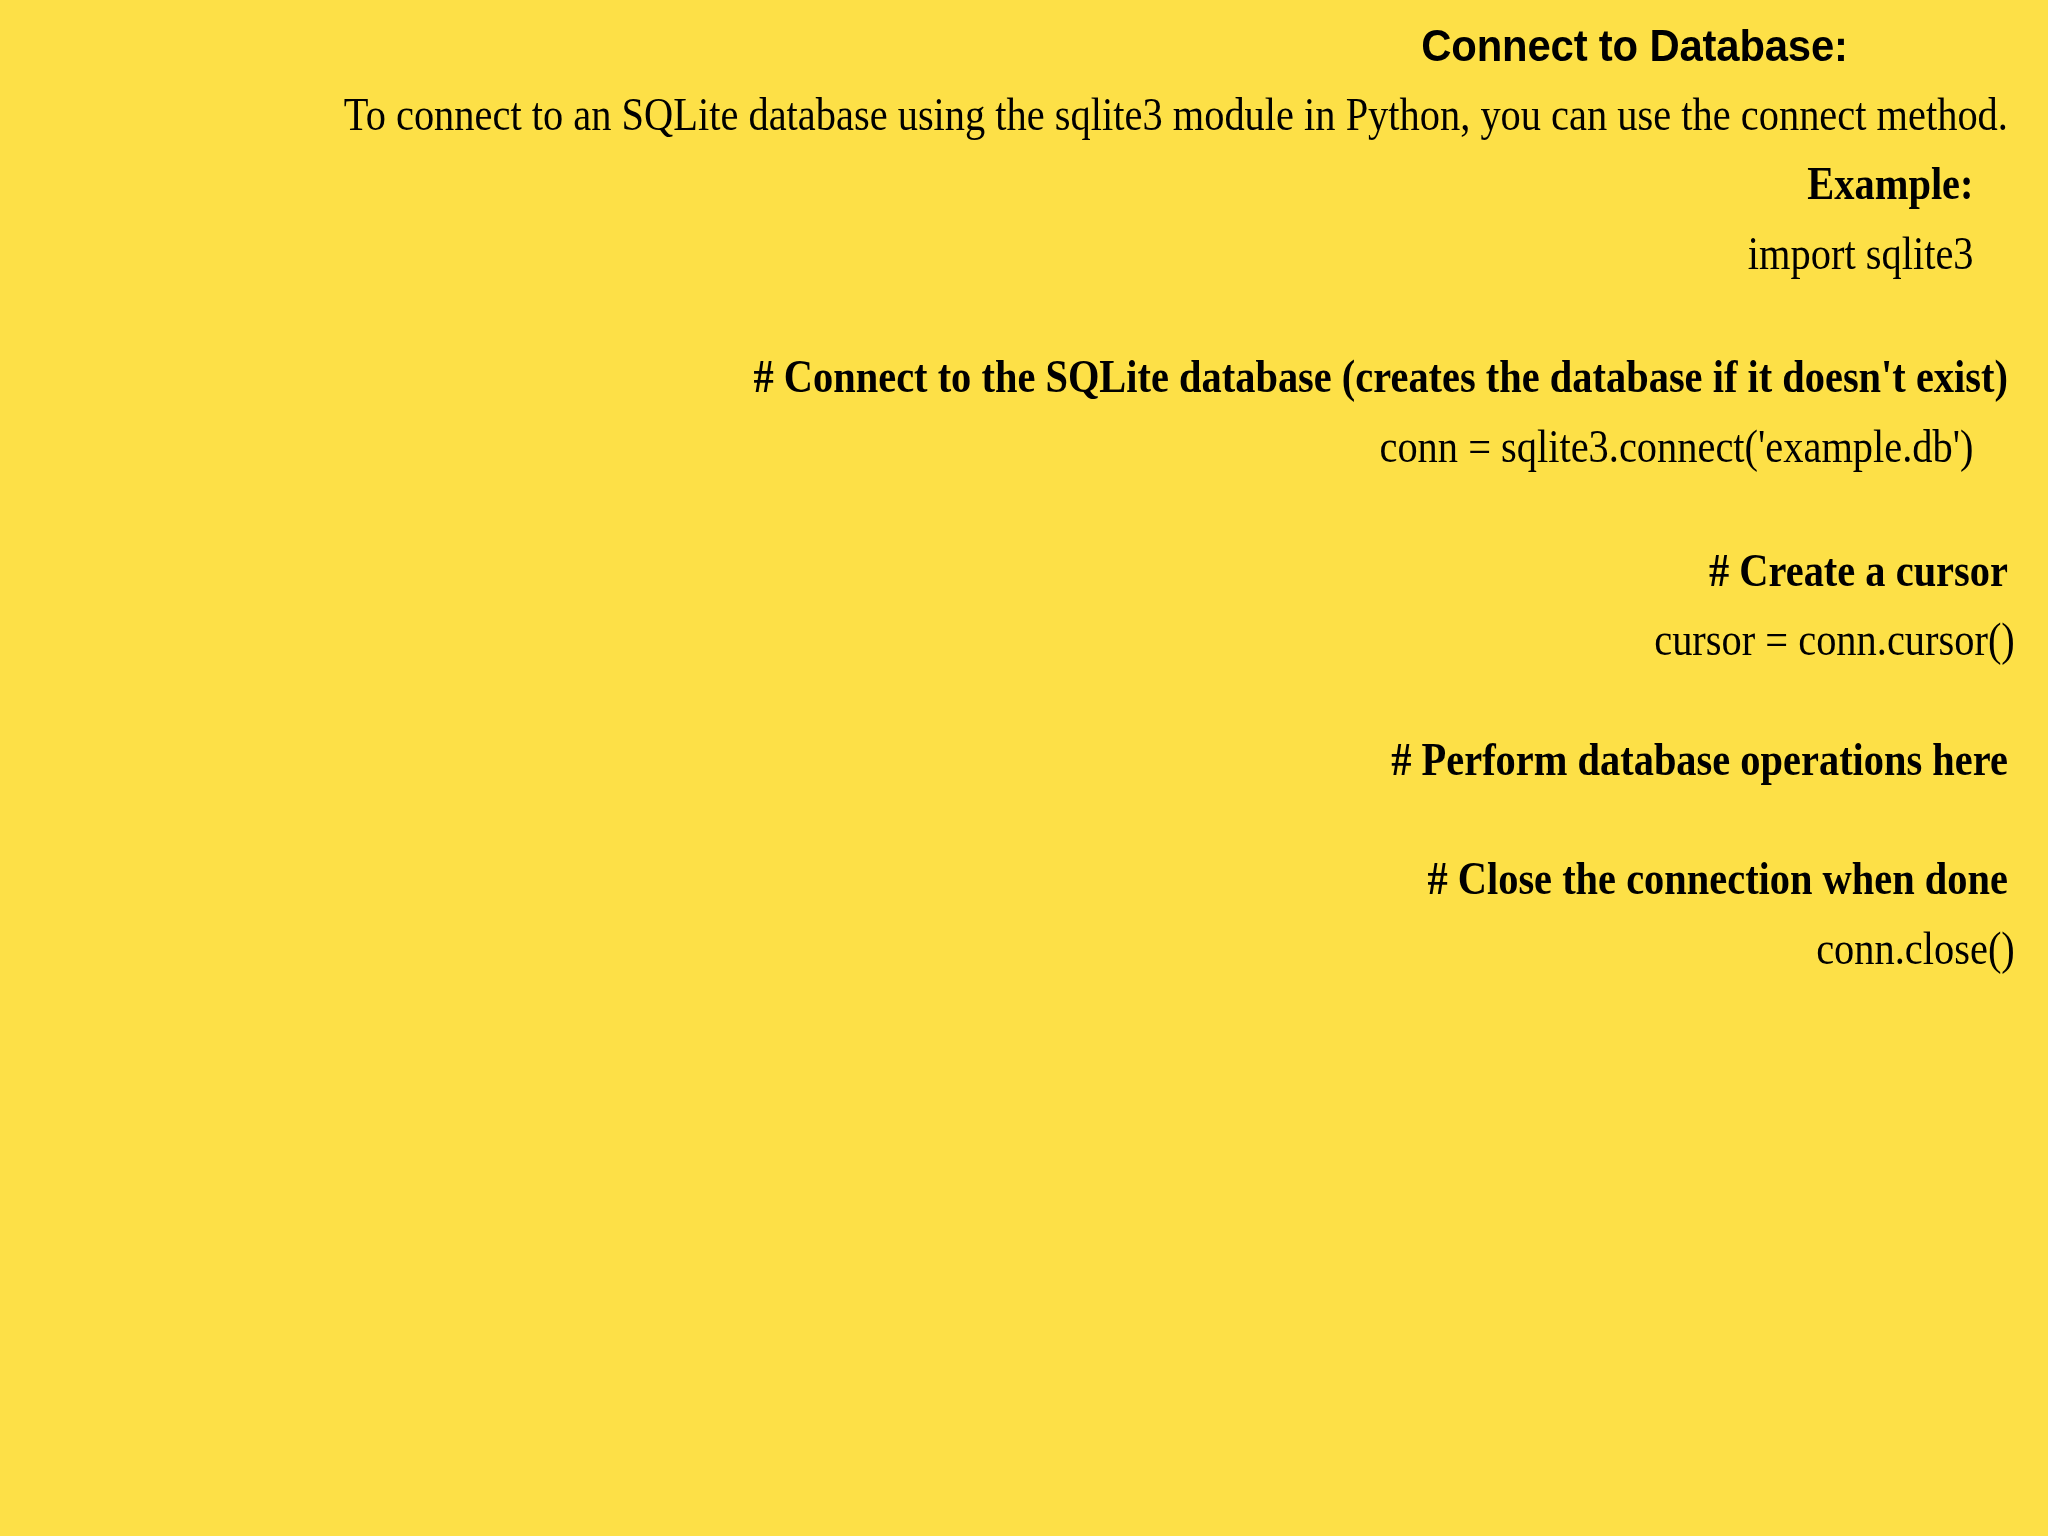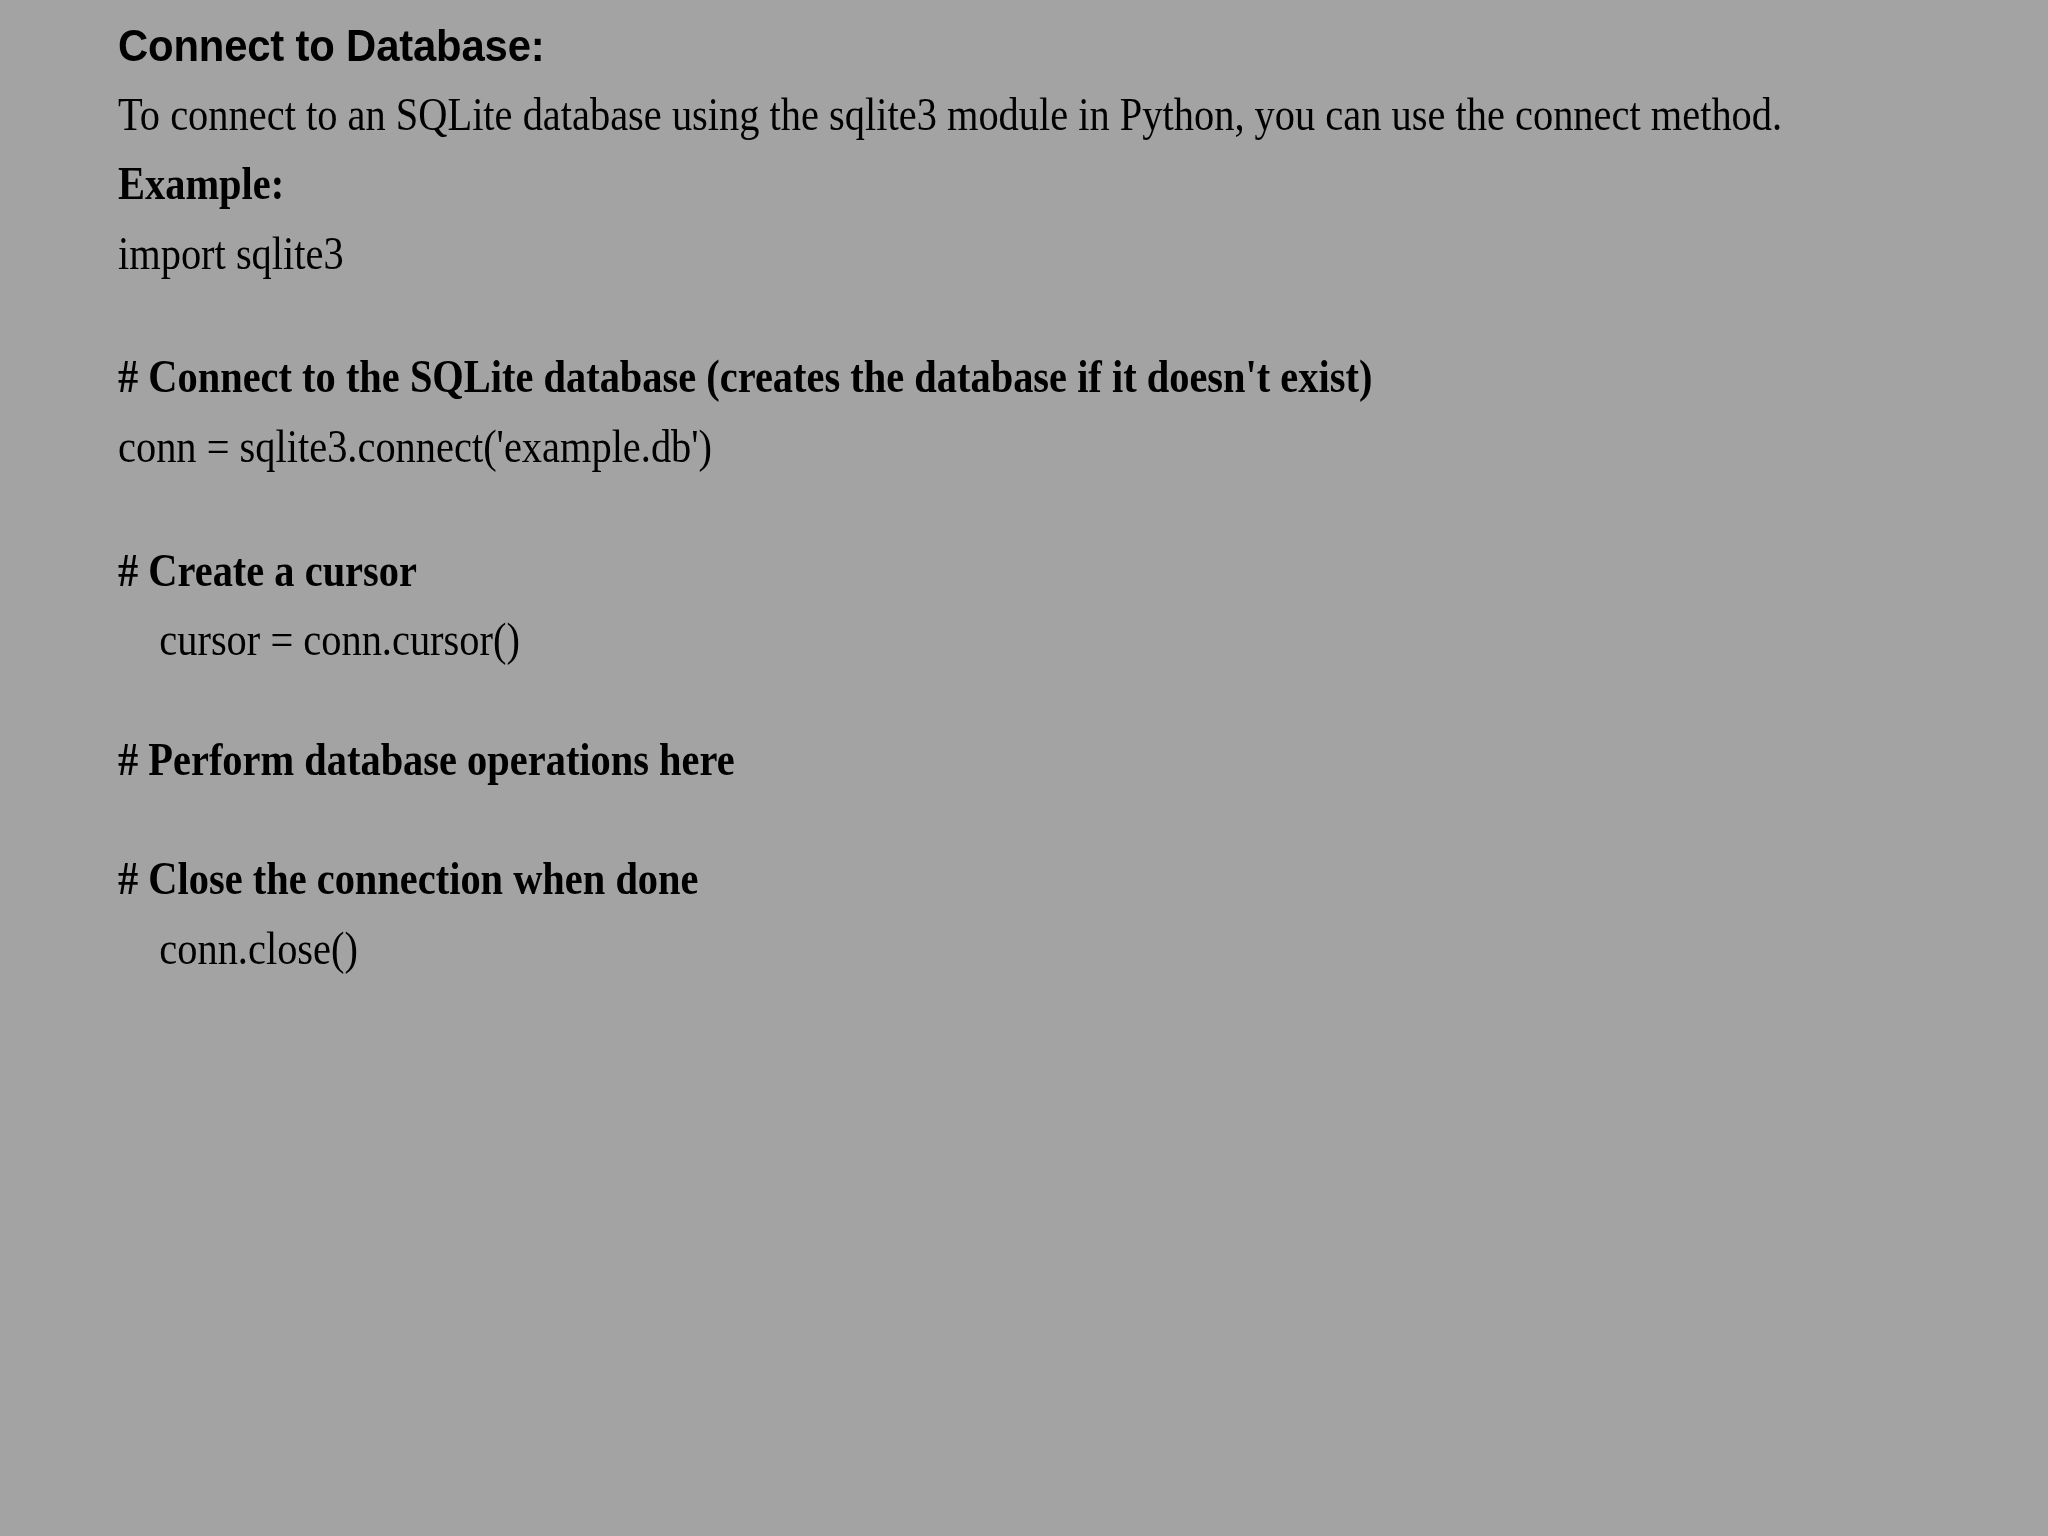--- a/index.html
+++ b/index.html
@@ -95,21 +95,21 @@
   .blank {
     height: 54px;
   }
   .blank-sm {
     height: 50px;
   }
 </style>
 </head>
 <body>
 
-<div class="slide" style="background: #a3a3a3; color: rgb(0, 0, 0);">
+<div class="slide" style="background: #fde047; color: rgb(0, 0, 0); text-align: right;">
   <div class="content">
 
     <h1 class="slide-title">Connect to Database:</h1>
 
     <p class="line para">To connect to an SQLite database using the sqlite3 module in Python, you can use the connect method.</p>
 
     <p class="line subhead">Example:</p>
 
     <p class="line code">import sqlite3</p>
 

